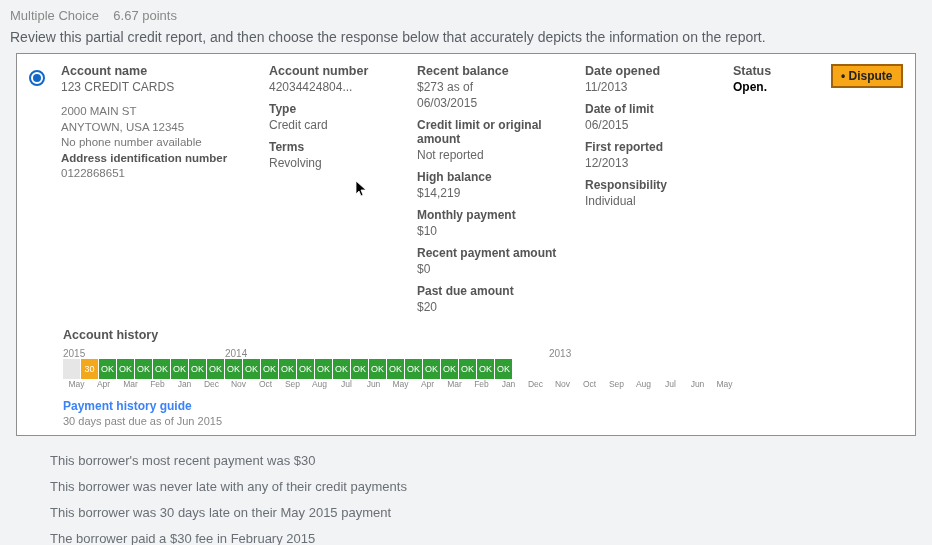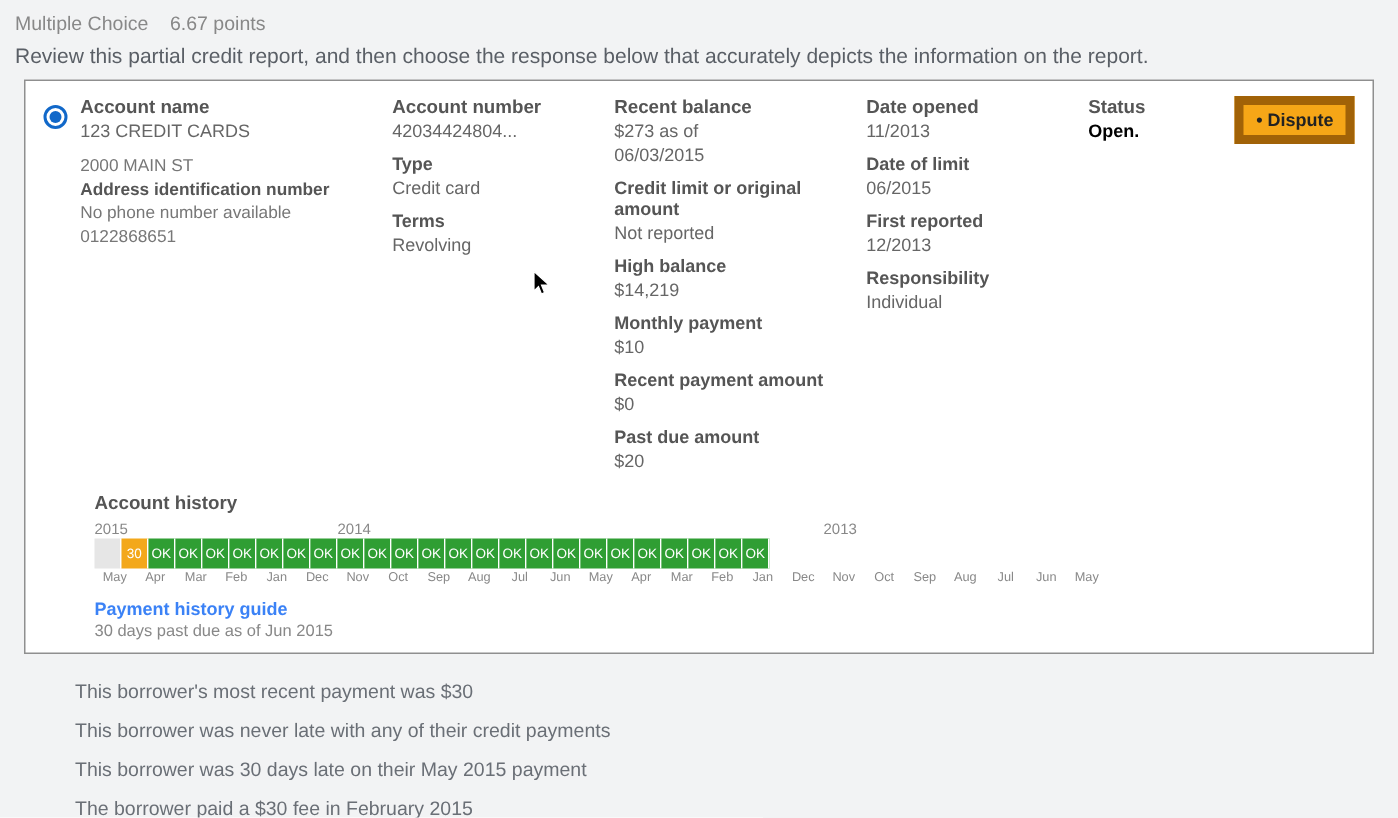--- a/index.html
+++ b/index.html
@@ -34,21 +34,21 @@
   .col .lbl { font-weight:700; color:#555; font-size:12.5px; }
   .col .sublbl { font-weight:700; color:#555; font-size:12px; margin-top:6px; }
   .col1 { width: 190px; }
   .col2 { width: 130px; }
   .col3 { width: 150px; }
   .col4 { width: 130px; }
   .col5 { width: 80px; }
   .status-open { color:#000000; font-weight:700; }
   .dispute-btn {
     background:#f6a617; color:#222; font-weight:700;
-    font-size:12px; padding:3px 8px; border:6px solid #a16207;
+    font-size:12px; padding:3px 8px; border:2px solid #a16207;
     cursor:pointer; white-space:nowrap;
   }
   .addr-block { margin-top:8px; color:#777; font-size:11.5px; line-height:1.35; }
   .sect-title { font-weight:700; color:#555; font-size:12.5px; margin-top:14px; margin-left:34px; }
   .history-strip { margin:6px 0 0 34px; }
   .year-row { display:flex; font-size:10px; color:#888; }
   .year-row span { width:27px; }
   .month-row { display:flex; }
   .month-cell {
     width:18px; height:20px; font-size:9px; color:#fff;
@@ -87,22 +87,23 @@
       <div class="radio">
           <div class="dot"></div>
         </div>
     </div>
     <div class="cols">
       <div class="col col1">
         <div class="lbl">Account name</div>
         <div>123 CREDIT CARDS</div>
         <div class="addr-block">
           <div>2000 MAIN ST</div>
+          <div>ANYTOWN, USA 12345</div>
+          <div>No phone number available</div>
           <div style="font-weight:700;color:#555">Address identification number</div>
-          <div>No phone number available</div>
           <div>0122868651</div>
         </div>
       </div>
       <div class="col col2">
         <div class="lbl">Account number</div>
         <div>42034424804...</div>
         <div class="sublbl">Type</div>
         <div>Credit card</div>
         <div class="sublbl">Terms</div>
         <div>Revolving</div>

